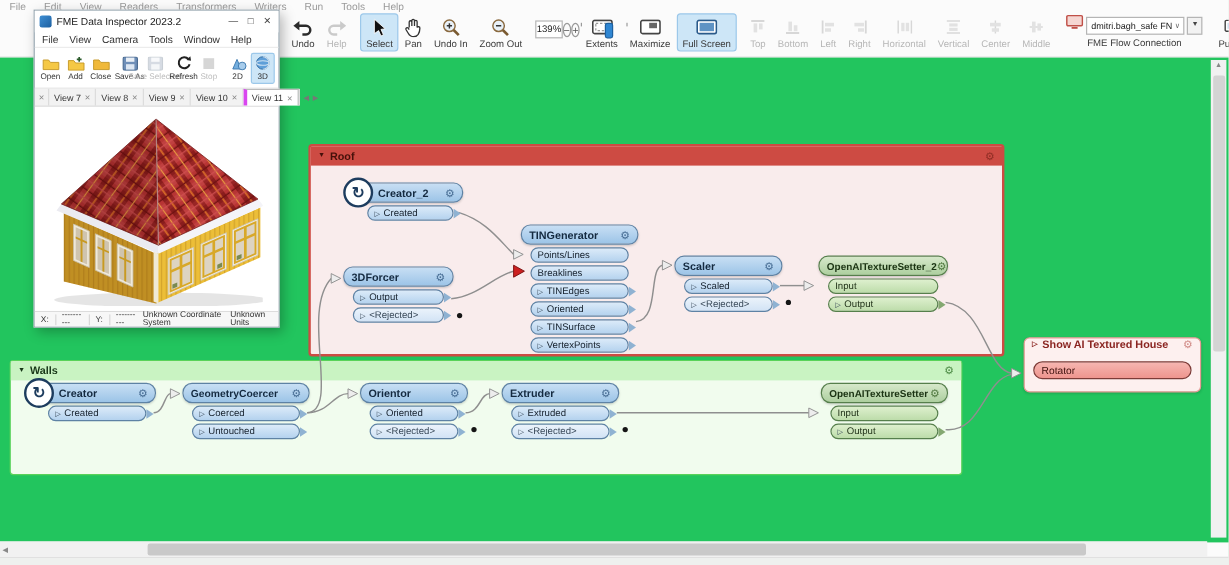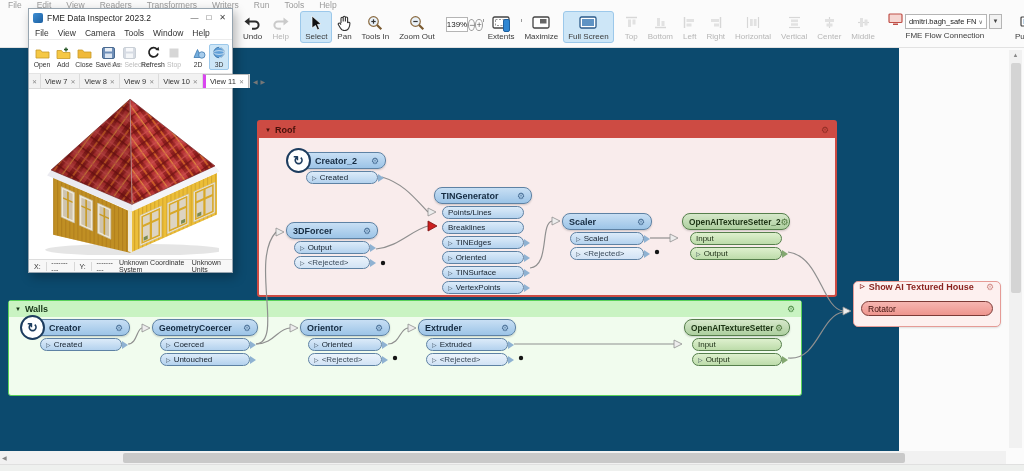--- a/index.html
+++ b/index.html
@@ -51,21 +51,21 @@
   .itabs{height:15px;display:flex;align-items:stretch;background:#f2f2f2;border-bottom:1px solid #d9d9d9;font-size:7.5px;color:#333}
   .itab{display:flex;align-items:center;gap:3px;padding:0 4px;border-right:1px solid #dcdcdc;white-space:nowrap}
   .itab .x{font-size:6px;color:#888}
   .itab.active{background:#fff;border-top:1px solid #bbb;border-left:3px solid #d946ef;border-right:1px solid #bbb}
   .tabnav{margin-left:auto;display:flex;align-items:center;gap:3px;padding:0 3px;font-size:6px;color:#777;border-left:1px solid #dcdcdc}
   .iview{position:relative;flex:1;background:#fff;overflow:hidden}
   .istatus{height:13px;border-top:1px solid #dcdcdc;background:#f7f7f7;display:flex;align-items:center;justify-content:flex-end;gap:5px;padding:0 5px;font-size:7px;color:#333}
   .istatus .ssep{width:1px;height:9px;background:#d8d8d8}
 
   
-  .canvas{position:absolute;left:0;top:48px;width:899px;height:404px;background:#0c4a6e}
+  .canvas{position:absolute;left:0;top:48px;width:1024px;height:404px;background:#22c55e}
   .group{position:absolute;border-radius:3px;z-index:1}
   .ghead{height:16px;display:flex;align-items:center;padding:0 6px;font-size:9px;font-weight:700;gap:4px}
   .ghead .tri{font-size:6px}
   .ghead .ggear{margin-left:auto;font-size:9px;font-weight:400}
   .group.roof{left:257px;top:72px;width:580px;height:177px;background:#f9ecec;border:2px solid #cd4b43}
   .group.roof .ghead{background:#cd4b43;color:#46100a}
   .group.roof .ggear{color:#8f2d24}
   .group.walls{left:8px;top:252px;width:794px;height:96px;background:#f1fcee;border:1.5px solid #59d259}
   .group.walls .ghead{background:#c9f3c2;color:#173617}
   .group.walls .ggear{color:#4c8a44}
@@ -153,21 +153,21 @@
     </div>
     <div class="tbtn">
       <span class="ic">
           <svg width="16" height="16">
             <circle cx="6.5" cy="6.5" r="4.8" fill="#e9f1f8" stroke="#8a6a40" stroke-width="1.2"></circle>
             <line x1="4.3" y1="6.5" x2="8.7" y2="6.5" stroke="#333" stroke-width="1.2"></line>
             <line x1="6.5" y1="4.3" x2="6.5" y2="8.7" stroke="#333" stroke-width="1.2"></line>
             <line x1="10" y1="10" x2="14.3" y2="14.3" stroke="#7a5a30" stroke-width="2.2"></line>
           </svg>
         </span>
-      <span class="lb">Tools In</span>
+      <span class="lb">Undo In</span>
     </div>
     <div class="tbtn">
       <span class="ic">
           <svg width="16" height="16">
             <circle cx="6.5" cy="6.5" r="4.8" fill="#e9f1f8" stroke="#8a6a40" stroke-width="1.2"></circle>
             <line x1="4.3" y1="6.5" x2="8.7" y2="6.5" stroke="#333" stroke-width="1.2"></line>
             <line x1="10" y1="10" x2="14.3" y2="14.3" stroke="#7a5a30" stroke-width="2.2"></line>
           </svg>
         </span>
       <span class="lb">Zoom Out</span>

